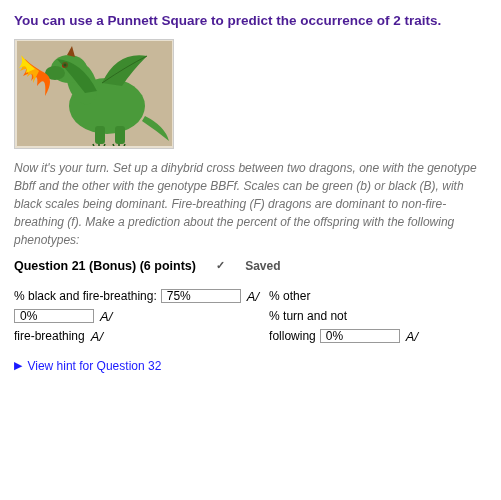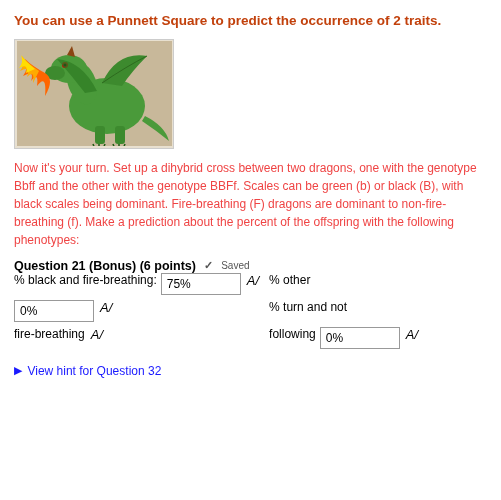--- a/index.html
+++ b/index.html
@@ -13,85 +13,87 @@
     }
     .page {
       background: #fff;
       width: 501px;
       min-height: 500px;
       padding: 12px 14px 14px 14px;
     }
     .intro-text {
       font-size: 13.5px;
       font-weight: bold;
-      color: #c2410c;
+      color: #4c1d95;
       margin-bottom: 8px;
       line-height: 1.4;
     }
     .dragon-img-container {
       width: 160px;
       height: 110px;
       margin-bottom: 10px;
       background: #e8e0d0;
       border: 1px solid #ccc;
       overflow: hidden;
       display: flex;
       align-items: center;
       justify-content: center;
     }
     .dragon-svg {
       width: 155px;
       height: 105px;
     }
     .body-text {
       font-size: 12px;
-      color: #ef4444;
+      color: #737373;
       line-height: 1.5;
       margin-bottom: 10px;
+      font-style: italic;
     }
     .question-header {
       font-size: 12.5px;
       font-weight: bold;
       color: #000;
-      margin-bottom: 0;
-      display: flex;
-      align-items: center;
-      gap: 8px;
+      margin-bottom: 16px;
+      display: flex;
+      align-items: center;
+      gap: 20px;
     }
     .saved-badge {
-      font-size: 10px;
-      font-weight: normal;
+      font-size: 12px;
+      font-weight: bold;
       color: #555;
       text-align: right;
     }
     .checkmark {
       color: #555;
       font-size: 11px;
     }
     .fields-grid {
       display: grid;
       grid-template-columns: 1fr 1fr;
       gap: 5px 10px;
     }
     .field-row {
       display: flex;
+      align-items: center;
       gap: 4px;
       font-size: 12px;
       color: #000;
     }
     .field-label {
       white-space: nowrap;
       font-size: 12px;
     }
     .field-input {
       border: 1px solid #999;
       background: #fff;
       padding: 2px 5px;
       font-size: 12px;
-      height: 22px;
+      height: 14px;
       width: 80px;
     }
     .ay-symbol {
       font-size: 13px;
       font-style: italic;
       color: #000;
       margin-left: 2px;
     }
     .hint-row {
       margin-top: 10px;

